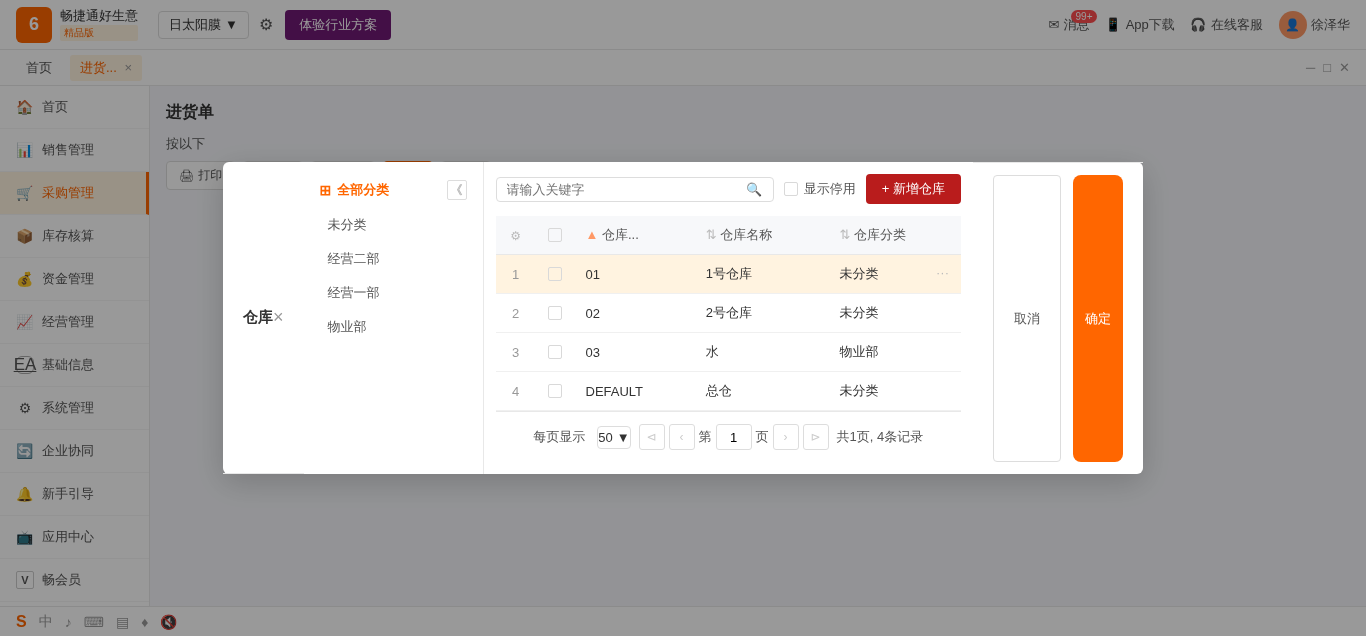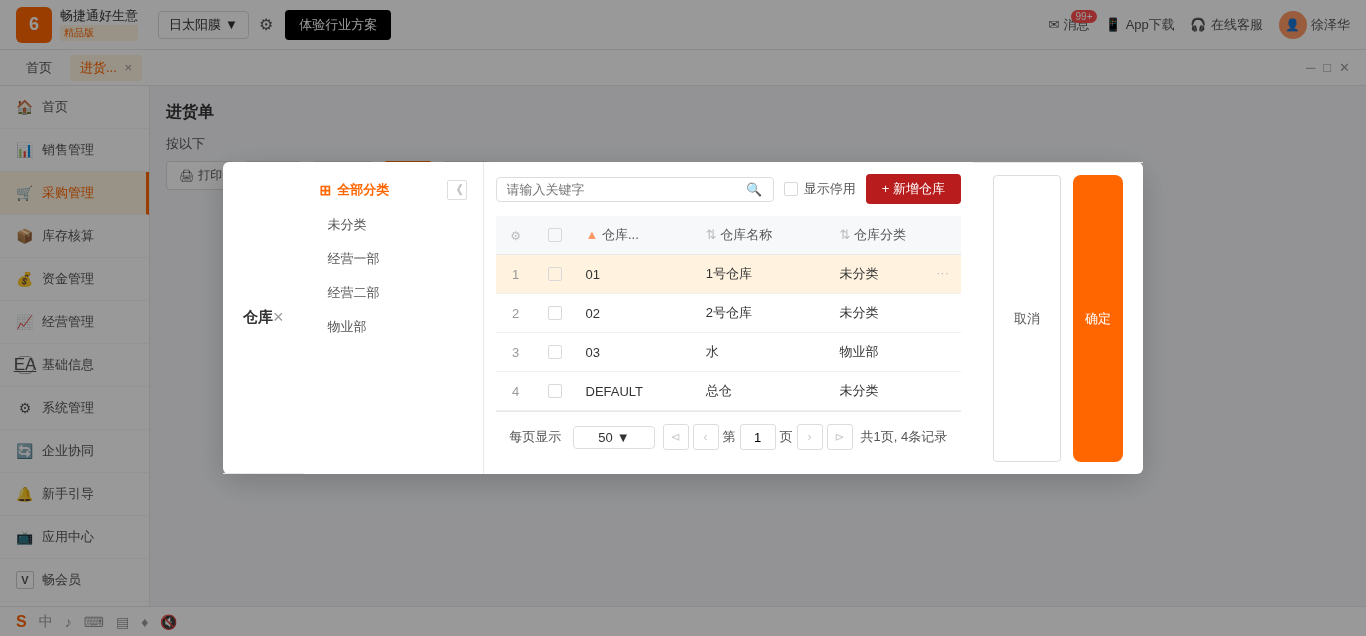--- a/index.html
+++ b/index.html
@@ -30,21 +30,21 @@
       color: #fff; font-weight: bold; font-size: 18px;
     }
     .logo-text { font-size: 13px; color: #333; line-height: 1.3; }
     .logo-sub { font-size: 10px; color: #ff6600; background: #fff3e0; padding: 1px 4px; border-radius: 2px; }
     .branch-selector {
       display: flex; align-items: center; gap: 4px;
       border: 1px solid #ddd; border-radius: 4px; padding: 4px 10px;
       cursor: pointer; color: #333; font-size: 13px; margin-right: 10px;
     }
     .trial-btn {
-      background: #000000; color: #fff; border: none; border-radius: 4px;
+      background: #701a75; color: #fff; border: none; border-radius: 4px;
       padding: 6px 14px; cursor: pointer; font-size: 13px; margin-right: auto;
     }
     .header-right { display: flex; align-items: center; gap: 16px; color: #555; font-size: 13px; }
     .header-icon-item { display: flex; align-items: center; gap: 4px; cursor: pointer; position: relative; }
     .badge { background: #ff4d4f; color: #fff; font-size: 10px; border-radius: 8px; padding: 1px 5px; position: absolute; top: -6px; right: -8px; }
     .user-avatar { width: 28px; height: 28px; border-radius: 50%; background: #ff9966; display: flex; align-items: center; justify-content: center; color: #fff; font-size: 12px; }
 
     
     .sub-nav {
       height: 36px;
@@ -174,21 +174,21 @@
 
     
     .pagination {
       display: flex; align-items: center; justify-content: center;
       padding: 12px; gap: 8px; border-top: 1px solid #e8e8e8; font-size: 13px; color: #555;
     }
     .per-page-select {
       display: flex; align-items: center; gap: 12px;
     }
     .select-box {
-      border: 1px solid #ddd; border-radius: 4px; padding: 3px 24px;
+      border: 1px solid #ddd; border-radius: 4px; padding: 3px 0;
       font-size: 13px; cursor: pointer; background: #fff; color: #333;
       display: flex; align-items: center; gap: 4px;
     }
     .page-nav { display: flex; align-items: center; gap: 4px; }
     .page-btn {
       width: 26px; height: 26px; display: flex; align-items: center; justify-content: center;
       border: 1px solid #ddd; border-radius: 3px; cursor: pointer; background: #fff; color: #555;
       font-size: 12px;
     }
     .page-btn:disabled, .page-btn.disabled { color: #ccc; cursor: not-allowed; }
@@ -373,22 +373,22 @@
 
     <div class="dialog-body">
 
       <div class="category-panel">
         <div class="category-header">
           <span class="grid-icon">⊞</span>
           <span>全部分类</span>
           <span class="category-collapse-btn">《</span>
         </div>
         <div class="category-item">未分类</div>
+        <div class="category-item">经营二部</div>
         <div class="category-item">经营一部</div>
-        <div class="category-item">经营二部</div>
         <div class="category-item">物业部</div>
       </div>
 
       <div class="content-panel">
 
         <div class="search-bar">
           <div class="search-input-wrap">
             <input type="text" placeholder="请输入关键字" style="">
             <span class="search-icon">🔍</span>
           </div>

